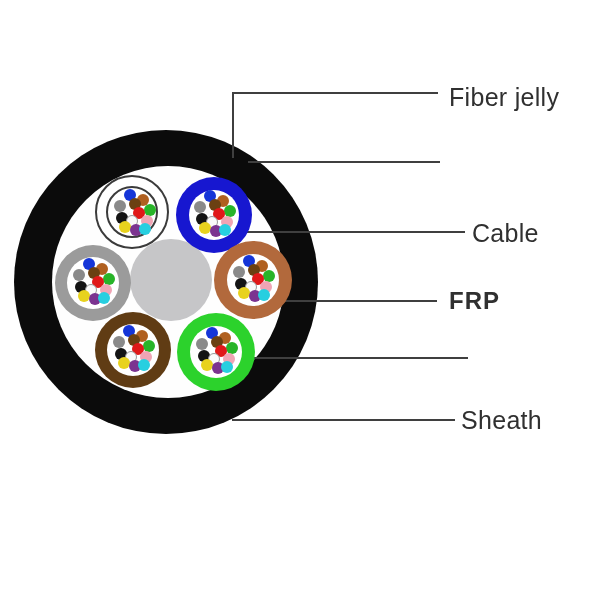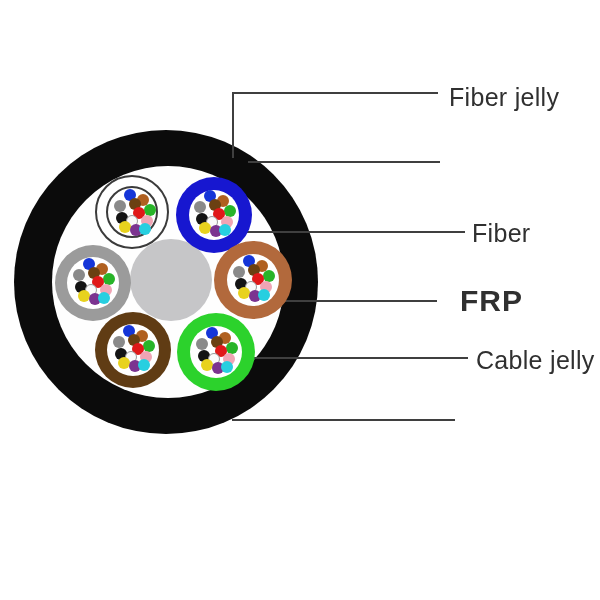--- a/index.html
+++ b/index.html
@@ -34,21 +34,21 @@
   #line-cable-jelly   { left:250px; top:357px; width:218px; }
   #line-sheath        { left:232px; top:419px; width:223px; }
   
   .label {
     position:absolute; font-size:25px; color:#303030; white-space:nowrap;
     line-height:30px; letter-spacing:0.3px; z-index:5;
   }
   #lbl-fiber-jelly { left:449px; top:82px; }
   #lbl-loose-tube  { left:447px; top:148px; }
   #lbl-fiber       { left:472px; top:218px; }
-  #lbl-frp         { left:460px; top:283px; font-size:30px; line-height:36px; font-weight:600; letter-spacing:1px; }
+  #lbl-frp         { left:449px; top:283px; font-size:24px; line-height:36px; font-weight:600; letter-spacing:1px; }
   #lbl-cable-jelly { left:476px; top:345px; }
   #lbl-sheath      { left:461px; top:405px; }
   .title {
     position:absolute; left:213px; top:481px; font-size:35px; font-weight:bold;
     color:#2b2b2b; letter-spacing:3px; z-index:5;
   }
 </style>
 </head>
 <body>
 
@@ -158,17 +158,17 @@
 
   <div class="leader-v" id="line-fiber-jelly-v"></div>
   <div class="leader" id="line-fiber-jelly"></div>
   <div class="leader" id="line-loose-tube"></div>
   <div class="leader" id="line-fiber"></div>
   <div class="leader" id="line-frp"></div>
   <div class="leader" id="line-cable-jelly"></div>
   <div class="leader" id="line-sheath"></div>
 
   <div class="label" id="lbl-fiber-jelly">Fiber jelly</div>
-  <div class="label" id="lbl-fiber">Fiber</div>
+  <div class="label" id="lbl-fiber">Cable</div>
   <div class="label" id="lbl-frp">FRP</div>
-  <div class="label" id="lbl-cable-jelly">Cable jelly</div>
+  <div class="label" id="lbl-sheath">Sheath</div>
 
 </div>
 
 </body></html>

